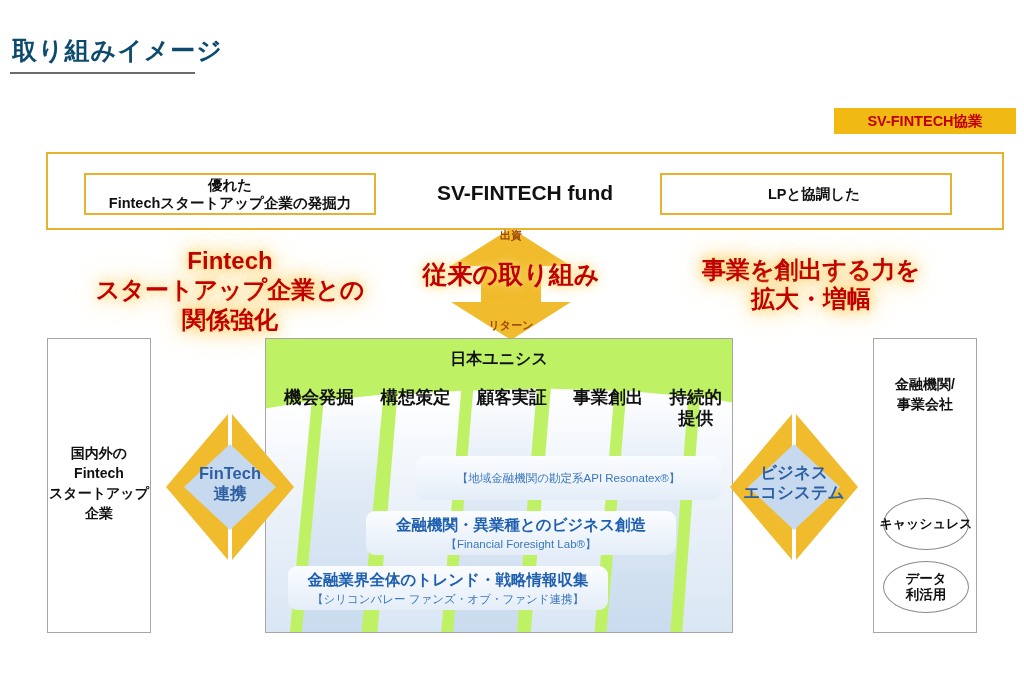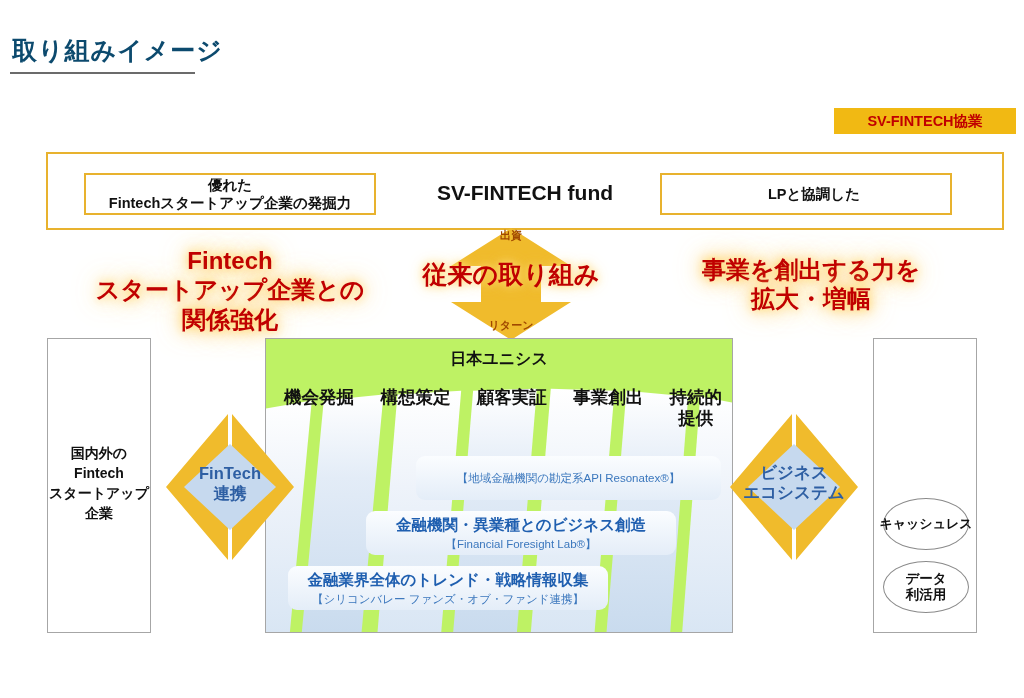--- a/index.html
+++ b/index.html
@@ -356,20 +356,24 @@
 <div class="side-panel" id="panel-left">
   <div id="panel-left-label">
     <div>国内外の</div>
     <div>Fintech</div>
     <div>スタートアップ</div>
     <div>企業</div>
   </div>
 </div>
 
 <div class="side-panel" id="panel-right">
+  <div id="panel-right-label">
+    <div>金融機関/</div>
+    <div>事業会社</div>
+  </div>
   <div class="oval-item" id="oval-1">
     <span class="oval-line">キャッシュレス</span>
   </div>
   <div class="oval-item" id="oval-2">
     <span class="oval-line">データ</span>
     <span class="oval-line">利活用</span>
   </div>
 </div>
 
 <div id="center-panel">

